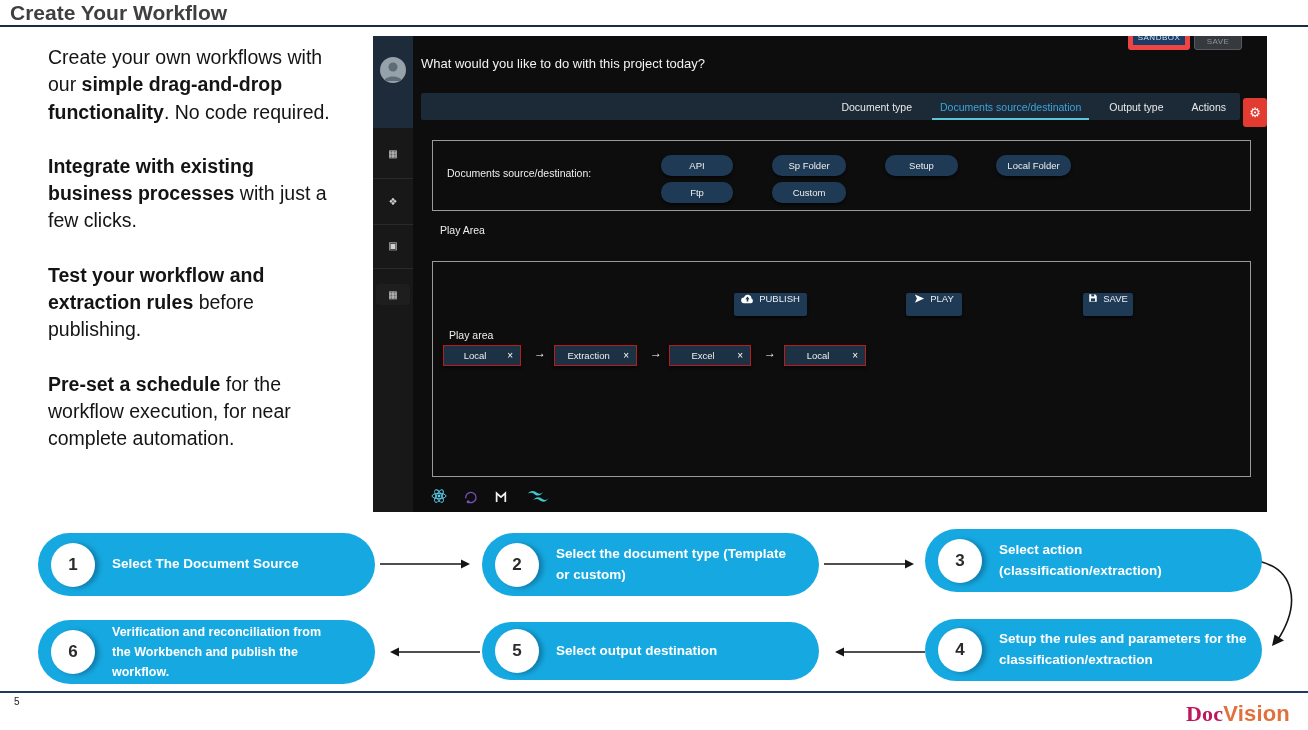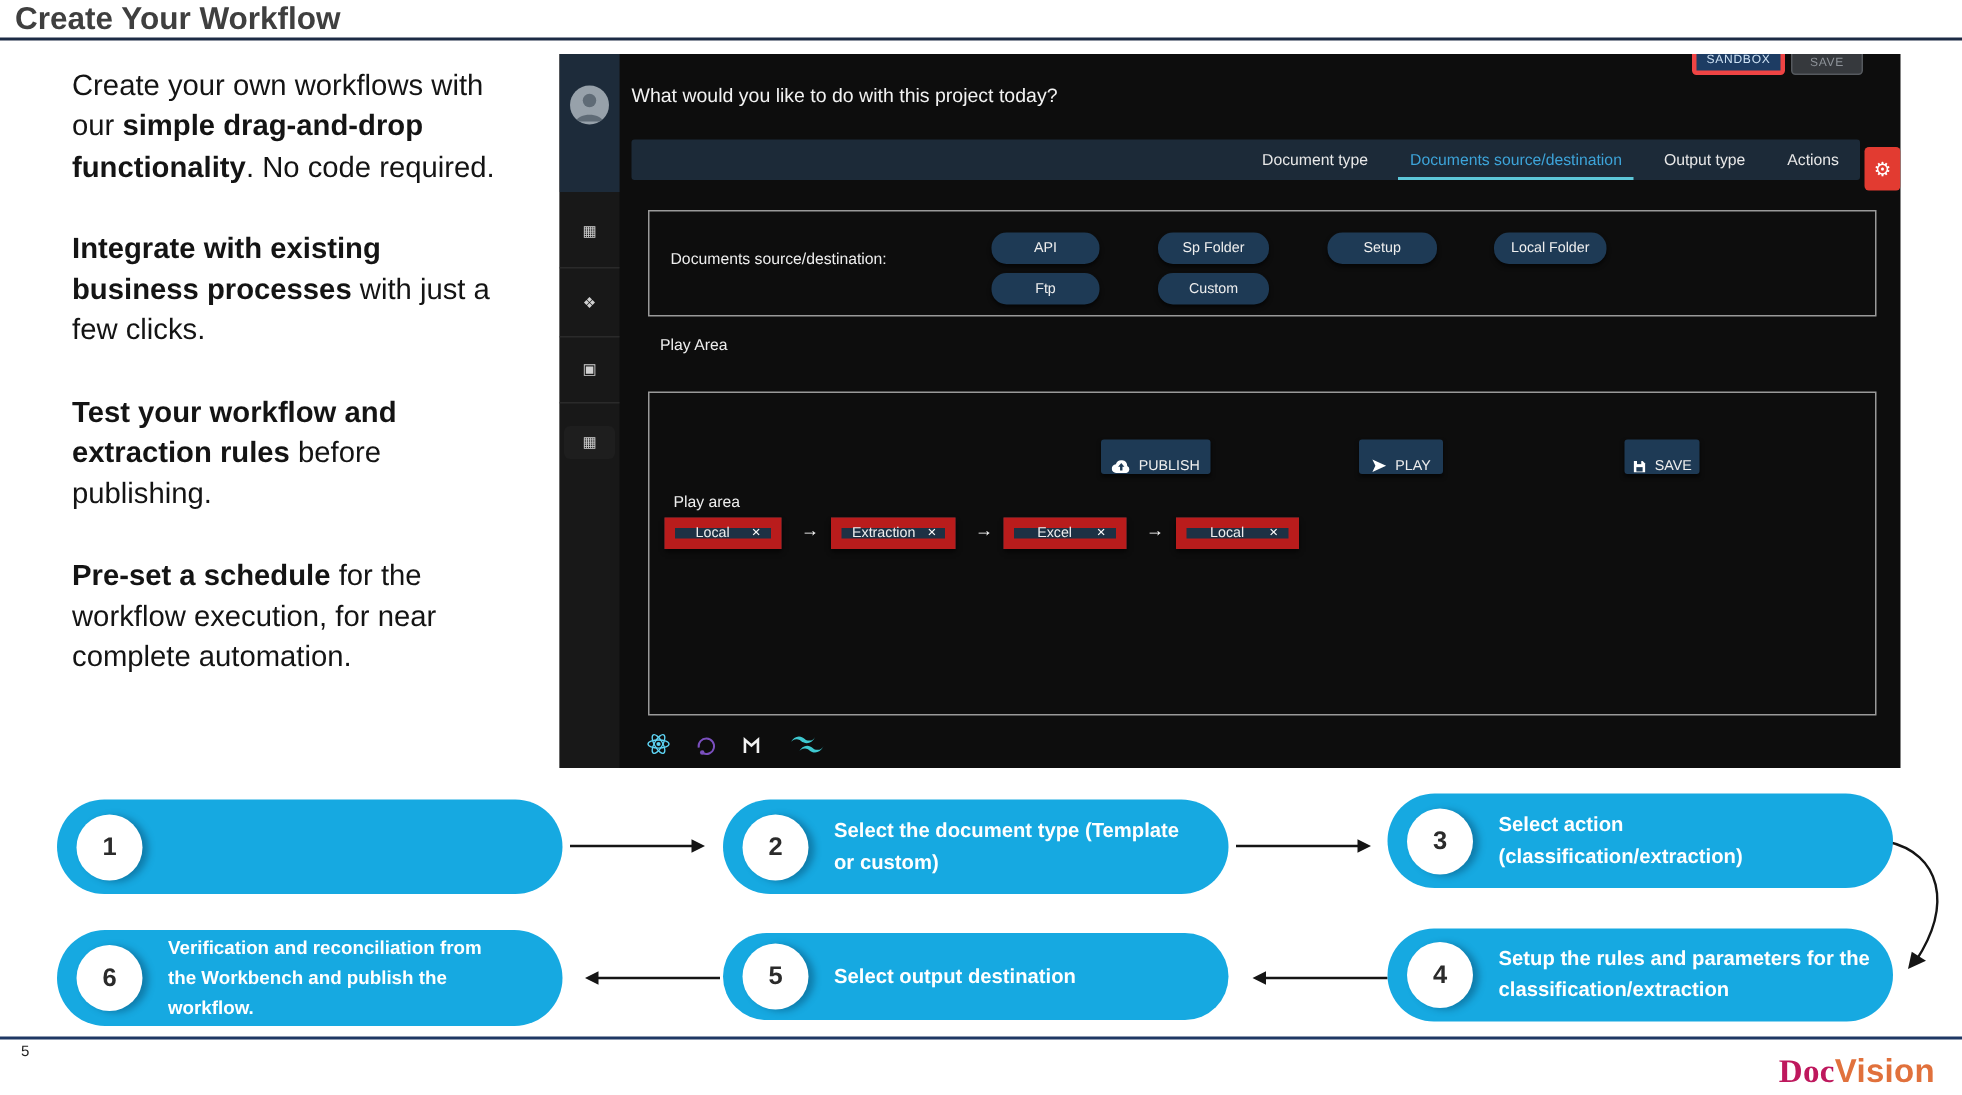--- a/index.html
+++ b/index.html
@@ -24,39 +24,39 @@
   .app-sidebar { position:absolute; left:0; top:0; width:40px; height:476px; background:#181818; }
   .avatar-band { position:absolute; left:0; top:0; width:40px; height:92px; background:#1d2b3a; }
   .avatar { position:absolute; left:7px; top:21px; width:26px; height:26px; border-radius:50%; background:#97a1aa; overflow:hidden; }
   .avatar svg { display:block; }
   .side-div { position:absolute; left:0; width:40px; height:1px; background:#2a2a2a; }
   .side-ic { position:absolute; left:0; width:40px; text-align:center; font-size:10px; color:#d0d0d0; }
   .side-ic.hl { background:#1e1e1e; border-radius:4px; left:3px; width:34px; padding:5px 0; }
 
   .question { position:absolute; left:48px; top:20px; font-size:13px; color:#f2f2f2; }
   .top-btn { position:absolute; top:-10px; height:24px; border-radius:3px; font-size:8px; display:flex; align-items:flex-end; justify-content:center; padding-bottom:3px; letter-spacing:0.5px; }
-  .top-btn.sandbox { left:755px; width:62px; background:#1d3c63; border:3px solid #ef4444; color:#cfe3f5; }
+  .top-btn.sandbox { left:755px; width:62px; background:#1d3c63; border:5px solid #ef4444; color:#cfe3f5; }
   .top-btn.savegray { left:821px; width:48px; background:#36393d; border:1px solid #55595e; color:#8e9399; }
 
   .tabbar { position:absolute; left:48px; top:57px; width:819px; height:27px; background:#1c2a38; display:flex; align-items:stretch; font-size:10.5px; border-radius:2px;justify-content:flex-end; }
   .tab { padding:0 14px; display:flex; align-items:center; position:relative; color:#e8e8e8; white-space:nowrap; }
   .tab.active { color:#3da4d9; }
   .tab.active .tab-underline { position:absolute; left:6px; right:6px; bottom:0; height:2px; background:#5cc6d8; }
 
   .gear-btn { position:absolute; left:870px; top:62px; width:24px; height:29px; background:#e23b31; border-radius:3px; color:#fff; font-size:13px; display:flex; align-items:center; justify-content:center; }
 
   .src-box { position:absolute; left:59px; top:104px; width:819px; height:71px; border:1px solid #999; }
   .src-label { position:absolute; left:14px; top:26px; font-size:10.5px; color:#eee; }
   .dk-btn { position:absolute; height:21px; background:#1e3a55; border-radius:10px; color:#eee; font-size:9.5px; display:flex; align-items:center; justify-content:center; box-shadow:0 2px 3px rgba(0,0,0,0.6); }
 
   .playarea-label { position:absolute; left:67px; top:188px; font-size:10.5px; color:#eee; }
   .play-box { position:absolute; left:59px; top:225px; width:819px; height:216px; border:1px solid #999; }
   .play-label { position:absolute; left:16px; top:67px; font-size:10.5px; color:#eee; }
-  .act-btn { position:absolute; top:31px; height:23px; background:#1e3a55; border-radius:2px; color:#eee; font-size:9.5px; display:flex; align-items:flex-end; justify-content:center; gap:5px; box-shadow:0 2px 3px rgba(0,0,0,0.6); }
-  .chip { position:absolute; top:83px; height:21px; background:#1d3144; border:7px solid #b91c1c; color:#eee; font-size:9.5px; display:flex; align-items:center; padding:0 7px; box-shadow:0 2px 3px rgba(0,0,0,0.6); }
+  .act-btn { position:absolute; top:31px; height:23px; background:#1e3a55; border-radius:2px; color:#eee; font-size:9.5px; display:flex; align-items:flex-start; justify-content:center; gap:5px; box-shadow:0 2px 3px rgba(0,0,0,0.6); }
+  .chip { position:absolute; top:83px; height:21px; background:#1d3144; border:1px solid #b91c1c; color:#eee; font-size:9.5px; display:flex; align-items:center; padding:0 7px; box-shadow:0 2px 3px rgba(0,0,0,0.6); }
   .chip .chip-label { flex:1; text-align:center; }
   .chip .chip-x { margin-left:8px; font-size:10px; color:#fff; }
   .chip-arrow { position:absolute; top:84px; color:#fff; font-size:12px; }
 
   .tech-icons { position:absolute; left:58px; top:451px; display:flex; gap:16px; align-items:center; height:18px; }
   .tech-icons svg { display:block; }
 
   
   .pill { position:absolute; background:#16a9e1; border-radius:34px; color:#fff; display:flex; align-items:center; }
   .pill-num { position:absolute; left:13px; top:50%; transform:translateY(-50%); width:44px; height:44px; border-radius:50%; background:#fff; color:#2b2b2b; display:flex; align-items:center; justify-content:center; font-size:17px; font-weight:bold; box-shadow:4px 1px 5px rgba(0,40,70,0.35); }
@@ -210,20 +210,21 @@
     <path d="M925 127 L843 127" stroke="#151515" stroke-width="1.6" fill="none"></path>
     <polygon points="835,127 844,122.5 844,131.5" fill="#151515"></polygon>
     <path d="M480 127 L398 127" stroke="#151515" stroke-width="1.6" fill="none"></path>
     <polygon points="390,127 399,122.5 399,131.5" fill="#151515"></polygon>
     <path d="M1258 36 C1294 44 1302 78 1277 116" stroke="#151515" stroke-width="1.6" fill="none"></path>
     <polygon points="1272,121 1274.5,109.5 1284,115.5" fill="#151515"></polygon>
   </svg>
 
   <div class="pill" style="left:38px; top:533px; width:337px; height:63px;">
     <div class="pill-num">1</div>
+    <div class="pill-text">Select The Document Source</div>
   </div>
   <div class="pill" style="left:482px; top:533px; width:337px; height:63px;">
     <div class="pill-num">2</div>
     <div class="pill-text">Select the document type (Template
 or custom)</div>
   </div>
   <div class="pill" style="left:925px; top:529px; width:337px; height:63px;">
     <div class="pill-num">3</div>
     <div class="pill-text">Select action
 (classification/extraction)</div>

